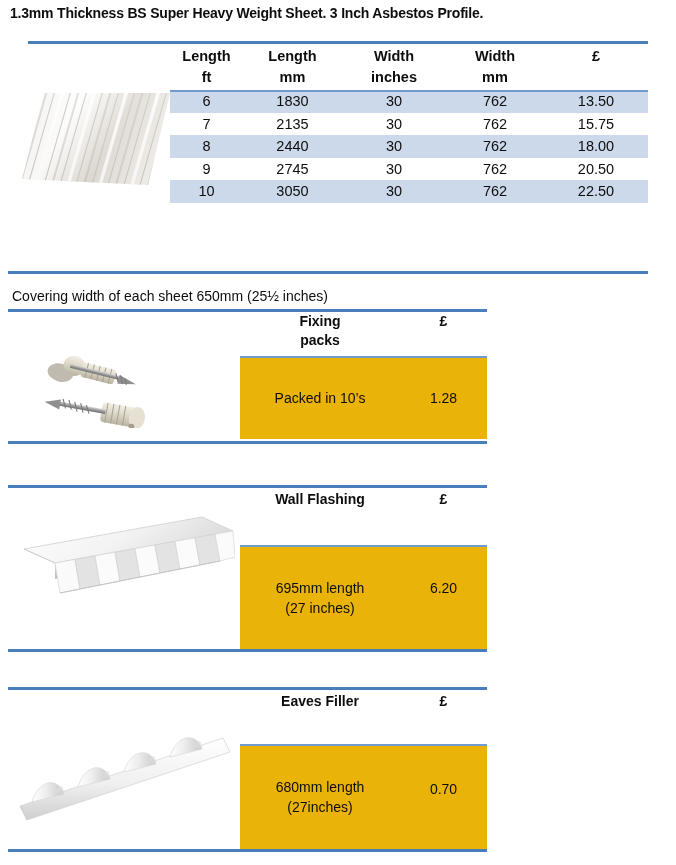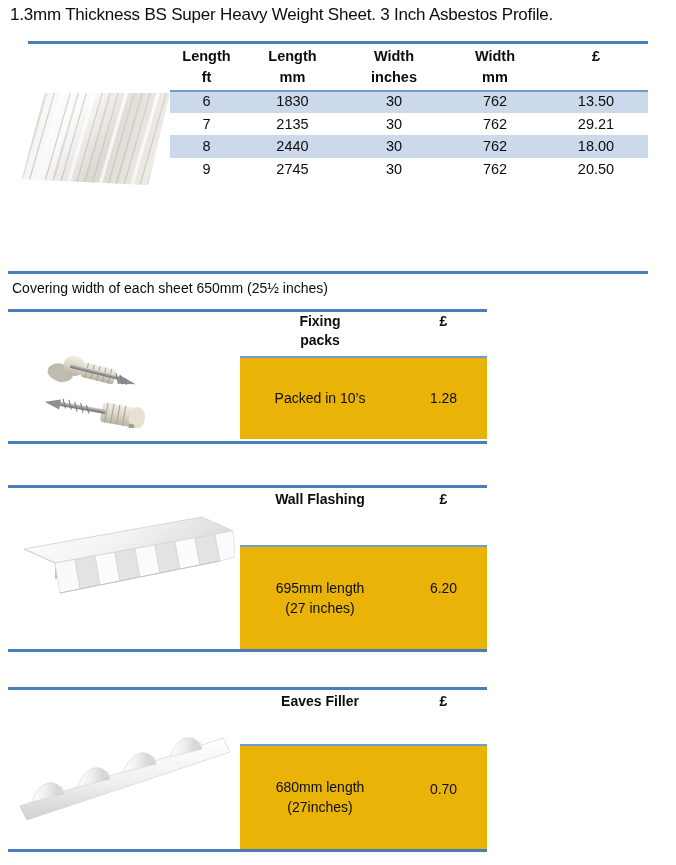--- a/index.html
+++ b/index.html
@@ -14,22 +14,22 @@
     font-family: "Liberation Sans", sans-serif;
     color: #0d0d0d;
     overflow: hidden;
   }
 
   
   .title {
     position: absolute;
     left: 10px;
     top: 5px;
-    font-size: 17px;
-    font-weight: normal;
+    font-size: 14px;
+    font-weight: bold;
     letter-spacing: -0.2px;
     white-space: nowrap;
   }
   .note {
     position: absolute;
     left: 12px;
     font-size: 14px;
     white-space: nowrap;
   }
 
@@ -199,43 +199,50 @@
       <td>1830</td>
       <td>30</td>
       <td>762</td>
       <td>13.50</td>
     </tr>
     <tr>
       <td>7</td>
       <td>2135</td>
       <td>30</td>
       <td>762</td>
-      <td>29.21</td>
+      <td>15.75</td>
     </tr>
     <tr class="alt">
       <td>8</td>
       <td>2440</td>
       <td>30</td>
       <td>762</td>
       <td>18.00</td>
     </tr>
     <tr>
       <td>9</td>
       <td>2745</td>
       <td>30</td>
       <td>762</td>
       <td>20.50</td>
     </tr>
+    <tr class="alt">
+      <td>10</td>
+      <td>3050</td>
+      <td>30</td>
+      <td>762</td>
+      <td>22.50</td>
+    </tr>
   </tbody>
 </table>
 
 <div class="rule rule-thin" style="left:170px; top:90px; width:478px;"></div>
 
 <div class="rule rule-thick" style="left:8px; top:271px; width:640px;"></div>
-<div class="note" style="top:280px;">Covering width of each sheet 650mm (25½ inches)</div>
+<div class="note" style="top:288px;">Covering width of each sheet 650mm (25½ inches)</div>
 
 <div class="rule rule-thick" style="left:8px; top:309px; width:479px;"></div>
 
 <div class="photo" style="left:45px; top:343px; width:150px; height:85px;">
   <svg width="150" height="85" viewBox="0 0 150 85">
     <defs>
       <linearGradient id="plg" x1="0" y1="0" x2="0" y2="1">
         <stop offset="0%" stop-color="#f2efe6"></stop>
         <stop offset="45%" stop-color="#ddd8c8"></stop>
         <stop offset="100%" stop-color="#b9b3a2"></stop>

